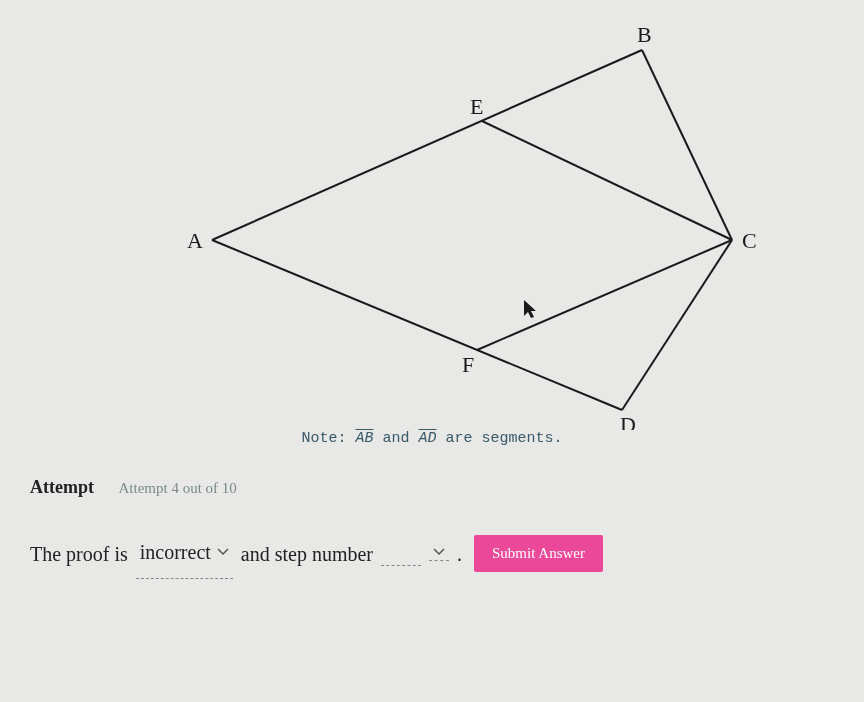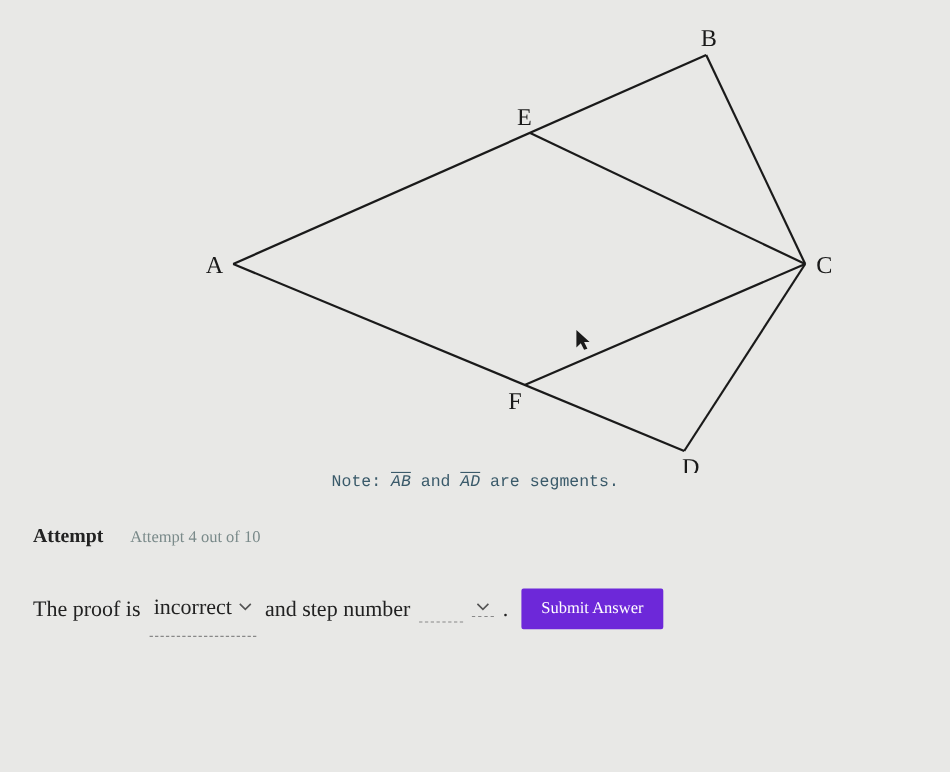--- a/index.html
+++ b/index.html
@@ -91,21 +91,21 @@
       height: 12px;
       display: inline-flex;
       align-items: center;
       justify-content: center;
     }
     .chevron svg {
       width: 12px;
       height: 8px;
     }
     .submit-btn {
-      background: #6d28d9;
+      background: #ec4899;
       color: #fff;
       border: none;
       padding: 10px 18px;
       font-family: Georgia, serif;
       font-size: 15px;
       cursor: pointer;
       border-radius: 2px;
       margin-left: 4px;
     }
   </style>

